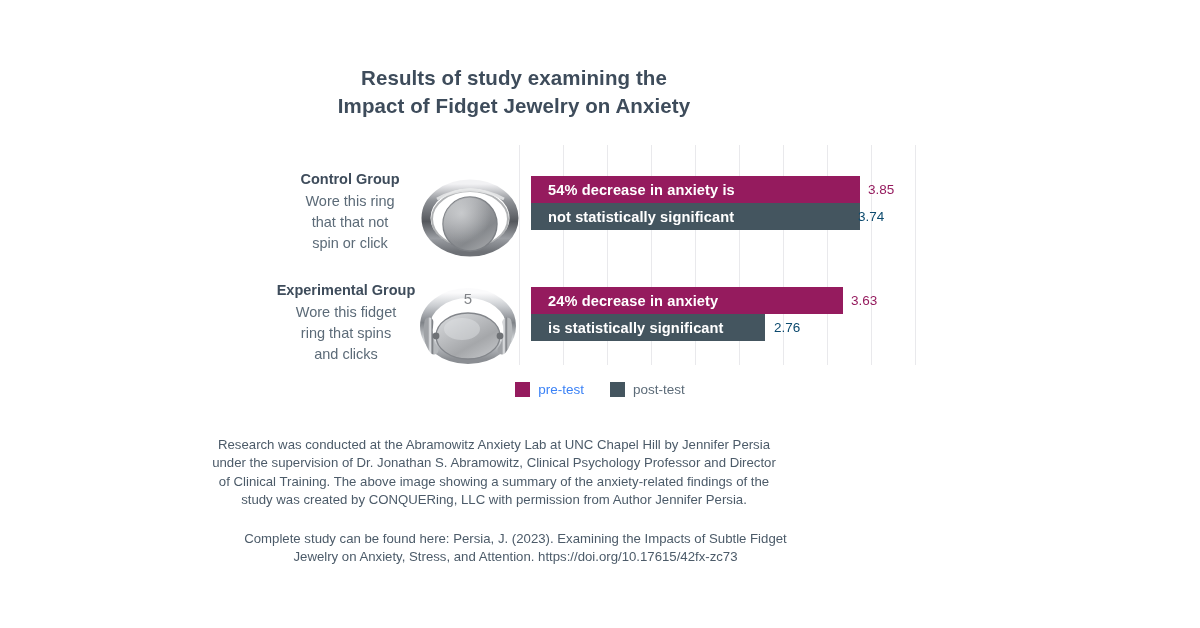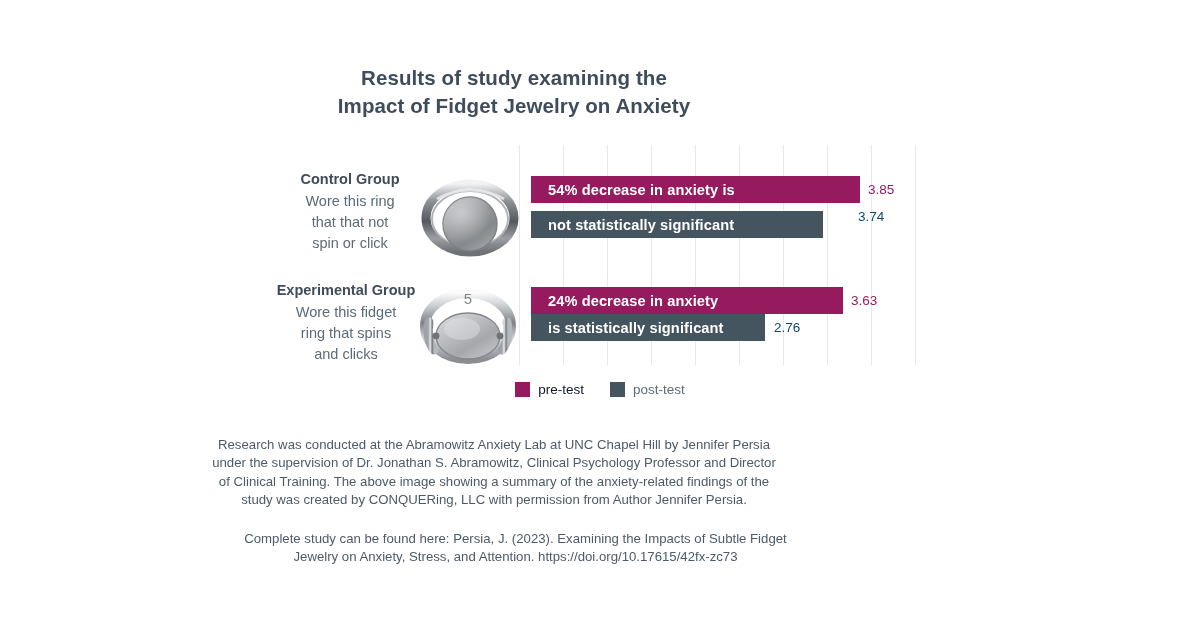--- a/index.html
+++ b/index.html
@@ -132,21 +132,21 @@
     align-items: center;
     gap: 8px;
   }
   .legend-swatch {
     width: 15px;
     height: 15px;
   }
   .legend-swatch.pre  { background: #951b5e; }
   .legend-swatch.post { background: #44555f; }
   .legend-label { font-size: 13.5px; }
-  .legend-label.pre  { color: #0f172a; }
+  .legend-label.pre  { color: #3b82f6; }
   .legend-label.post { color: #5c6b78; }
 
   
   #footer {
     position: absolute;
     left: 0;
     top: 436px;
     width: 988px;
     text-align: center;
   }
@@ -219,21 +219,21 @@
       <circle cx="53" cy="56" r="27" fill="url(#discG)" stroke="#7d8085" stroke-width="1.4"></circle>
       <circle cx="53" cy="56" r="27" fill="url(#discHi)"></circle>
     </svg>
   </div>
 
   <div class="bar pre" style="left:531px; top:31px; width:329px;">
     <span class="bar-text">54% decrease in anxiety is</span>
   </div>
   <div class="bar-value pre" style="left:868px; top:44px;">3.85</div>
 
-  <div class="bar post" style="left:531px; top:58px; width:292px;margin-top:8px;">
+  <div class="bar post" style="left:531px; top:58px; width:329px;">
     <span class="bar-text">not statistically significant</span>
   </div>
   <div class="bar-value post" style="left:858px; top:71px;">3.74</div>
 
   <div class="group-label" id="label-experimental">
     <span class="gl-title">Experimental Group</span>
     <span class="gl-desc">Wore this fidget</span>
     <span class="gl-desc">ring that spins</span>
     <span class="gl-desc">and clicks</span>
   </div>

